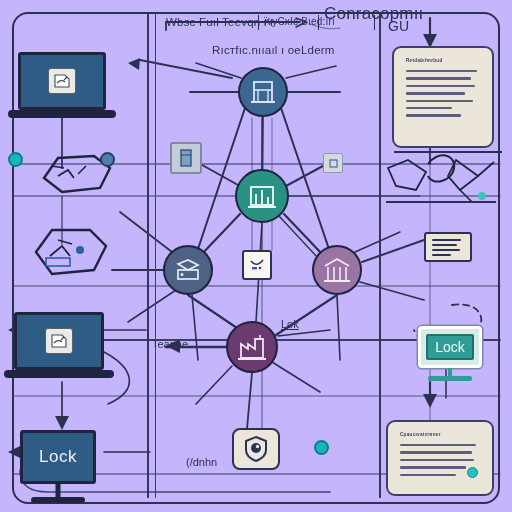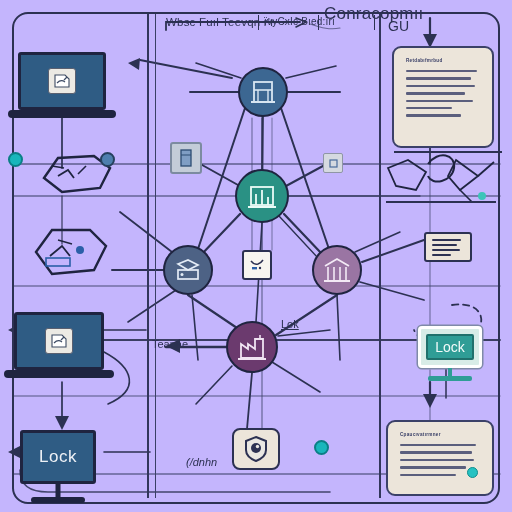--- a/index.html
+++ b/index.html
@@ -228,20 +228,21 @@
   <div class="vdiv a"></div>
   <div class="vdiv b"></div>
   <div class="vdiv c"></div>
 
   <div class="hdr hdr-main">Wbsc Fuıl Teevqn r'r</div>
   <div class="hsep" style="left:258px"></div>
   <div class="hdr" style="left:264px;top:16px;font-size:10px">ïvyCxIc Bıed:ìrı</div>
   <div class="hsep" style="left:318px"></div>
   <div class="hdr" style="left:324px;top:4px;font-size:17px">Conracopmıı</div>
   <div class="hsep" style="left:374px"></div>
+  <div class="hdr hdr-sub">Rıстfıс.nııaıl ı oеLdеrm</div>
   <div class="hdr hdr-gu">GU</div>
 
   <div class="laptop" style="left:18px;top:52px;width:88px;height:58px;">
     <div class="lid">
       <span class="glyph">
         <svg width="18" height="16" viewBox="0 0 18 16">
           <path d="M2 2 h10 l4 4 v8 H2 Z" fill="#fff" stroke="#3c4a63" stroke-width="1.1"></path>
           <path d="M4 10 q4 -4 8 -1" stroke="#3c4a63" stroke-width="1.2" fill="none"></path>
           <path d="M11 7 l3 -3" stroke="#3c4a63" stroke-width="1.2"></path>
         </svg>
@@ -408,16 +409,16 @@
     <div class="tealdot" style="right:14px;bottom:16px;"></div>
   </div>
 
   <div class="shieldbox" style="left:232px;top:428px;width:48px;height:42px;">
     <svg width="26" height="28" viewBox="0 0 26 28">
       <path d="M13 2 L23 6 v9 c0 6 -5 9 -10 11 C8 24 3 21 3 15 V6 Z" fill="#e9e7e2" stroke="#2c3152" stroke-width="2"></path>
       <circle cx="13" cy="13" r="5" fill="#2c3152"></circle>
       <circle cx="14.5" cy="11.5" r="1.7" fill="#e9e7e2"></circle>
     </svg>
   </div>
-  <div class="canvaslabel" style="left:186px;top:456px;font-style:italic;">(/dnhn</div>
+  <div class="canvaslabel" style="left:186px;top:456px;">(/dnhn</div>
   <div class="dot" style="left:314px;top:440px;width:11px;height:11px;background:#18b6bb;border:2px solid #0b7f86;"></div>
 
 </div>
 
 </body></html>

